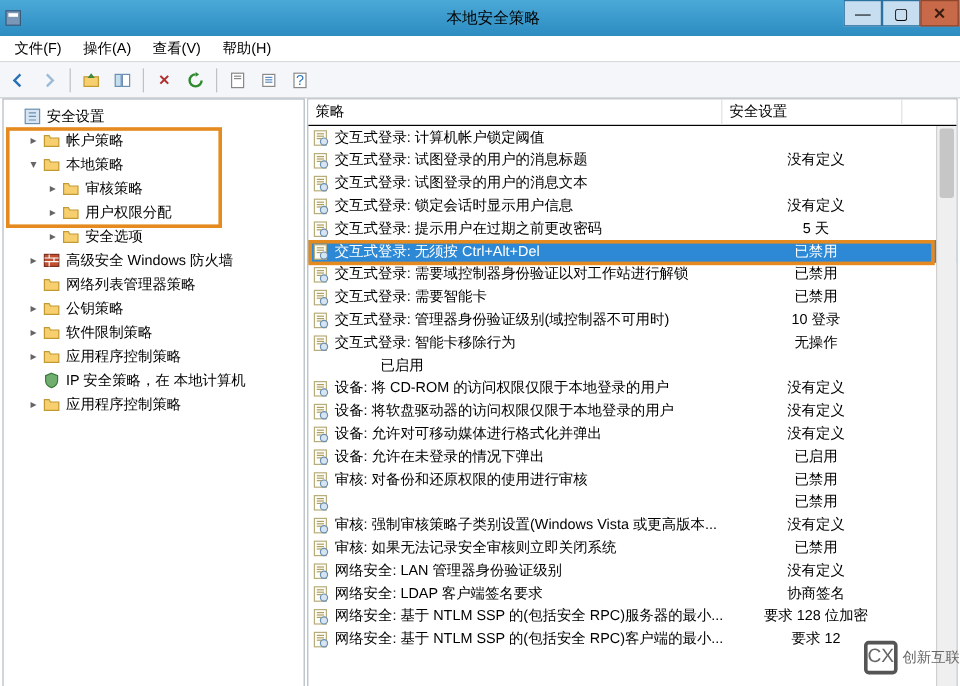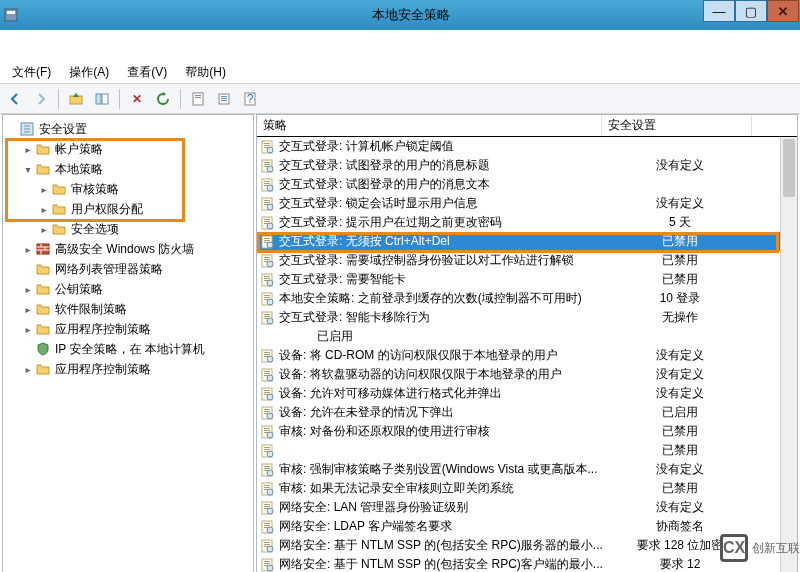--- a/index.html
+++ b/index.html
@@ -5,21 +5,21 @@
 * { box-sizing: border-box; margin: 0; padding: 0; font-family: "Microsoft YaHei", "Segoe UI", Tahoma, sans-serif; font-size: 12px; }
 body { width: 800px; height: 572px; overflow: hidden; background: #fff; position: relative; }
 
 .titlebar { height: 30px; background: linear-gradient(#4ba9d8, #2c8cc0); display: flex; align-items: center; position: relative; }
 .titlebar .title { flex: 1; text-align: center; color: #000; font-size: 13px; }
 .titlebar .sysmenu { width: 22px; height: 30px; display:flex; align-items:center; justify-content:center; }
 .win-controls { display:flex; height:22px; position:absolute; right:1px; top:0; }
 .win-btn { width:32px; height:22px; border:1px solid #2b71a0; background:#c7def1; display:flex; align-items:center; justify-content:center; font-size:13px; }
 .win-btn.close { background:#c86a4a; color:#3a1b10; font-weight:bold; border-color:#8d452c; }
 
-.menubar { height:22px; background:#fff; border-bottom:1px solid #d0d0d0; display:flex; align-items:center; padding-left:4px; gap:2px;margin-top:32px; }
+.menubar { height:22px; background:#fff; border-bottom:1px solid #d0d0d0; display:flex; align-items:center; padding-left:4px; gap:2px; }
 .menubar span { padding:2px 8px; }
 
 .toolbar { height:30px; background:#f4f6f9; border-bottom:1px solid #d0d0d0; display:flex; align-items:center; padding-left:4px; gap:4px; }
 .tool-btn { width:22px; height:22px; display:flex; align-items:center; justify-content:center; border:1px solid transparent; }
 .tool-sep { width:1px; height:20px; background:#c0c0c0; margin:0 2px; }
 
 .client { display:flex; height:572px; }
 
 .tree-pane { width:252px; border:1px solid #b0b9c1; margin:0 2px 2px 2px; overflow:auto; padding:4px 2px; position:relative; }
 .tree-item { display:flex; align-items:center; height:20px; white-space:nowrap; cursor:default; }
@@ -37,21 +37,21 @@
 .list-body { flex:1; overflow:auto; position:relative; }
 .row { height:19px; display:flex; align-items:center;text-align:center; }
 .row .cell-name { width:345px; padding-left:2px; display:flex; align-items:center; overflow:hidden; white-space:nowrap; }
 .row .cell-val  { width:150px; padding-left:6px; overflow:hidden; white-space:nowrap; }
 .row .ricon { width:16px; height:16px; margin-right:4px; flex-shrink:0; display:flex; align-items:center; justify-content:center; }
 .row.selected { background:#2d89d6; color:#fff; }
 .scroll-track { position:absolute; right:0; top:22px; bottom:0; width:17px; background:#efefef; border-left:1px solid #d0d0d0; }
 .scroll-thumb { position:absolute; left:2px; right:2px; top:2px; height:58px; background:#c6c6c6; border-radius:2px; }
 
 .watermark { position:absolute; right:0; bottom:10px; color:#666; font-size:14px; display:flex; align-items:center; gap:4px; pointer-events:none; }
-.watermark .wm-icon { width:28px; height:28px; border:3px solid #555; border-radius:4px; display:flex; align-items:center; justify-content:center; font-weight:bold; font-size:16px; }
+.watermark .wm-icon { width:28px; height:28px; border:3px solid #555; border-radius:4px; display:flex; align-items:center; justify-content:center; font-weight:normal; font-size:16px; }
 
 svg.icon { width:16px; height:16px; }
 </style>
 </head>
 <body>
 
 <div class="titlebar">
   <div class="sysmenu">
     <svg class="icon" viewBox="0 0 16 16">
         <rect x="2" y="2" width="12" height="12" fill="#7a97b8" stroke="#3a5a7a"></rect>
@@ -388,21 +388,21 @@
           <div class="cell-name">
             <span class="ricon">
               <svg class="icon" viewBox="0 0 16 16">
                 <rect x="3" y="2" width="10" height="12" fill="#fdfdfa" stroke="#b8ad7a"></rect>
                 <rect x="5" y="4" width="6" height="1" fill="#b0a060"></rect>
                 <rect x="5" y="6" width="6" height="1" fill="#b0a060"></rect>
                 <rect x="5" y="8" width="4" height="1" fill="#b0a060"></rect>
                 <circle cx="11" cy="11" r="3" fill="#d7e4f2" stroke="#6a8fb0"></circle>
               </svg>
             </span>
-            <span>本地安全策略: 之前登录到缓存的次数(域控制器不可用时)</span>
+            <span>交互式登录: 管理器身份验证级别(域控制器不可用时)</span>
           </div>
           <div class="cell-val">10 登录</div>
         </div>
         <div class="row">
           <div class="cell-name">
             <span class="ricon">
               <svg class="icon" viewBox="0 0 16 16">
                 <rect x="3" y="2" width="10" height="12" fill="#fdfdfa" stroke="#b8ad7a"></rect>
                 <rect x="5" y="4" width="6" height="1" fill="#b0a060"></rect>
                 <rect x="5" y="6" width="6" height="1" fill="#b0a060"></rect>

